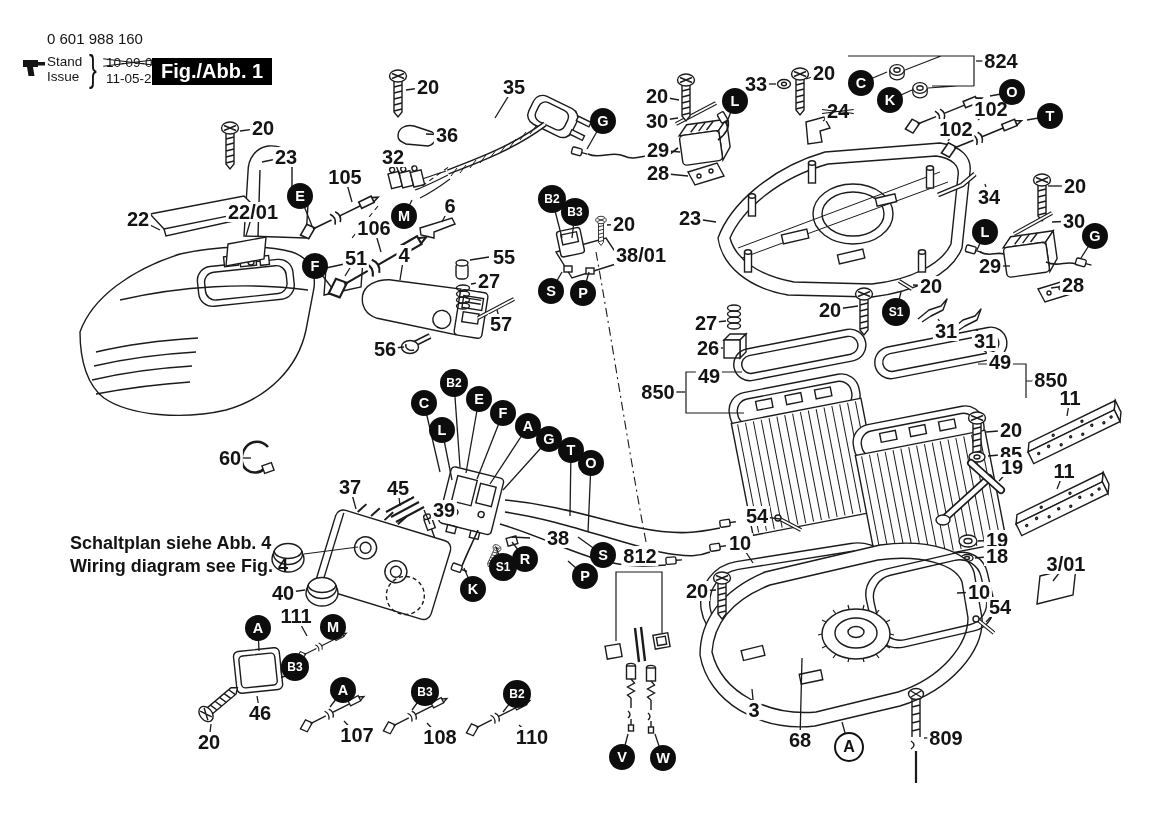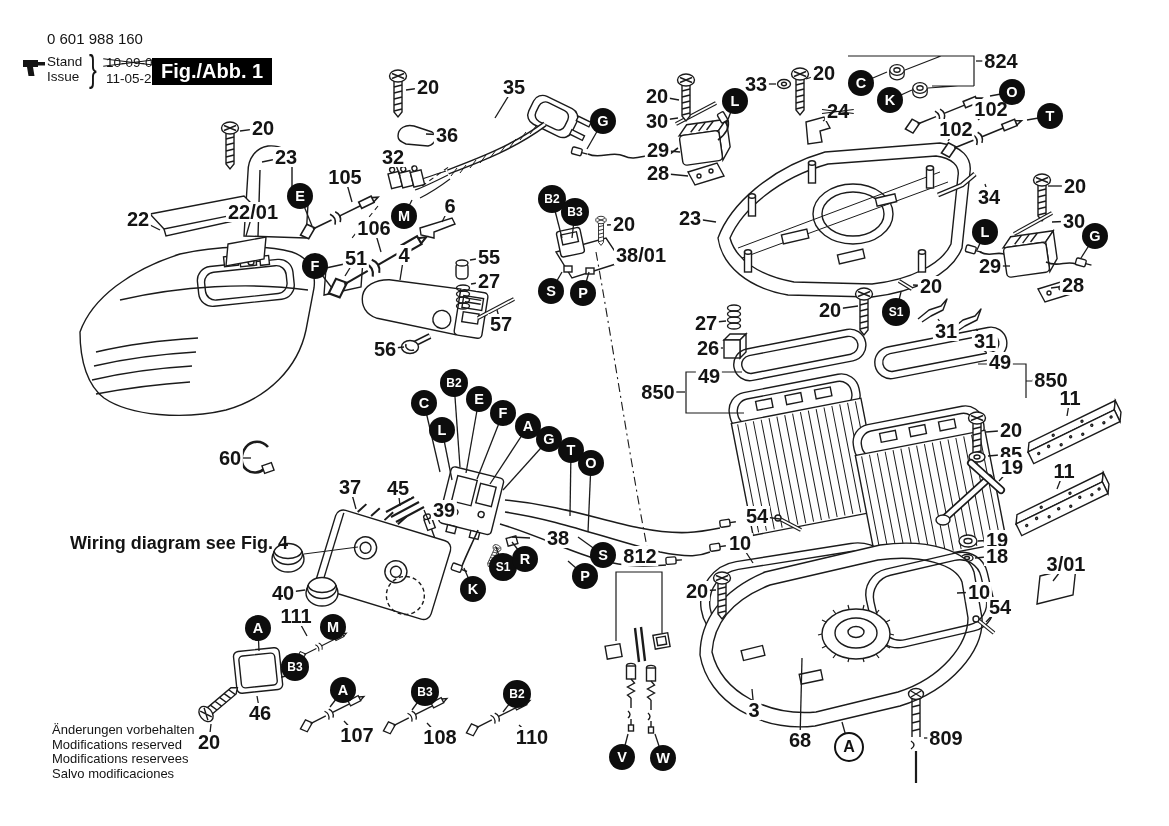--- a/index.html
+++ b/index.html
@@ -576,21 +576,21 @@
       <div class="plabel" style="left: 138px; top: 219px;">22</div>
       <div class="plabel" style="left: 253px; top: 212px;">22/01</div>
       <div class="plabel" style="left: 345px; top: 177px;">105</div>
       <div class="plabel" style="left: 374px; top: 228px;">106</div>
       <div class="plabel" style="left: 393px; top: 157px;">32</div>
       <div class="plabel" style="left: 514px; top: 87px;">35</div>
       <div class="plabel" style="left: 447px; top: 135px;">36</div>
       <div class="plabel" style="left: 450px; top: 206px;">6</div>
       <div class="plabel" style="left: 356px; top: 258px;">51</div>
       <div class="plabel" style="left: 404px; top: 255px;">4</div>
-      <div class="plabel" style="left: 489px; top: 257px;">55</div>
+      <div class="plabel" style="left: 504px; top: 257px;">55</div>
       <div class="plabel" style="left: 489px; top: 281px;">27</div>
       <div class="plabel" style="left: 501px; top: 324px;">57</div>
       <div class="plabel" style="left: 385px; top: 349px;">56</div>
       <div class="plabel" style="left: 428px; top: 87px;">20</div>
       <div class="plabel" style="left: 624px; top: 224px;">20</div>
       <div class="plabel" style="left: 641px; top: 255px;">38/01</div>
       <div class="plabel" style="left: 657px; top: 96px;">20</div>
       <div class="plabel" style="left: 657px; top: 121px;">30</div>
       <div class="plabel" style="left: 658px; top: 150px;">29</div>
       <div class="plabel" style="left: 658px; top: 173px;">28</div>
@@ -690,23 +690,18 @@
     <div class="pn">0 601 988 160</div>
     <div class="stand">Stand</div>
     <div class="issue">Issue</div>
     <div class="brace">}</div>
     <div class="date-old strike-x">10-09-09</div>
     <div class="date-new">11-05-20</div>
     <div class="figbox">Fig./Abb. 1</div>
   </div>
 
   <div class="note-wiring">
+    <div>Schaltplan siehe Abb. 4</div>
     <div>Wiring diagram see Fig. 4</div>
   </div>
 
-  <div class="note-mods">
-    <div>Änderungen vorbehalten</div>
-    <div>Modifications reserved</div>
-    <div>Modifications reservees</div>
-    <div>Salvo modificaciones</div>
-  </div>
 
 </div>
 
 </body></html>

